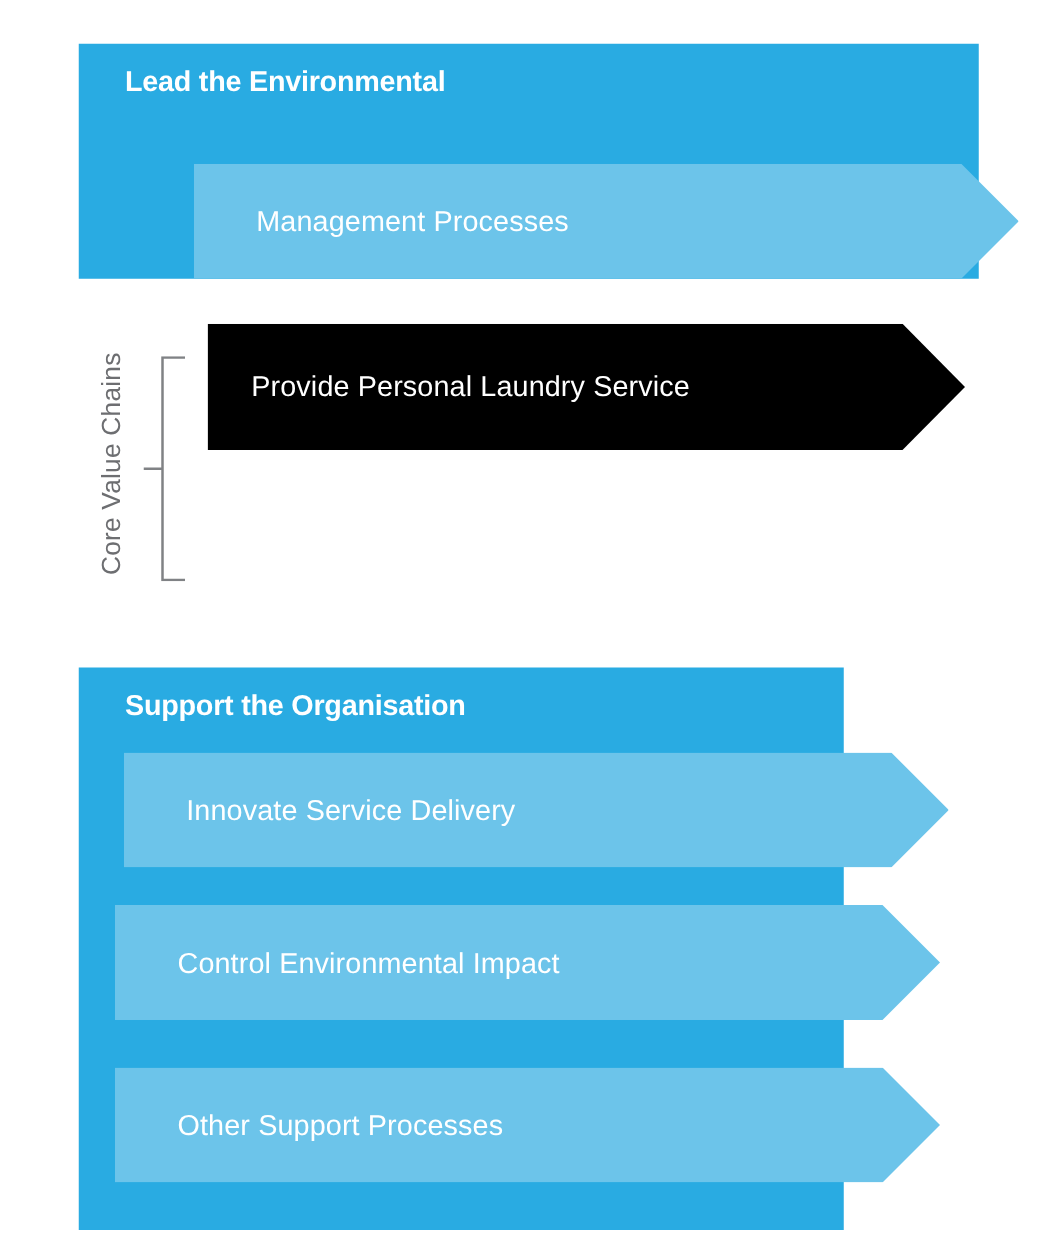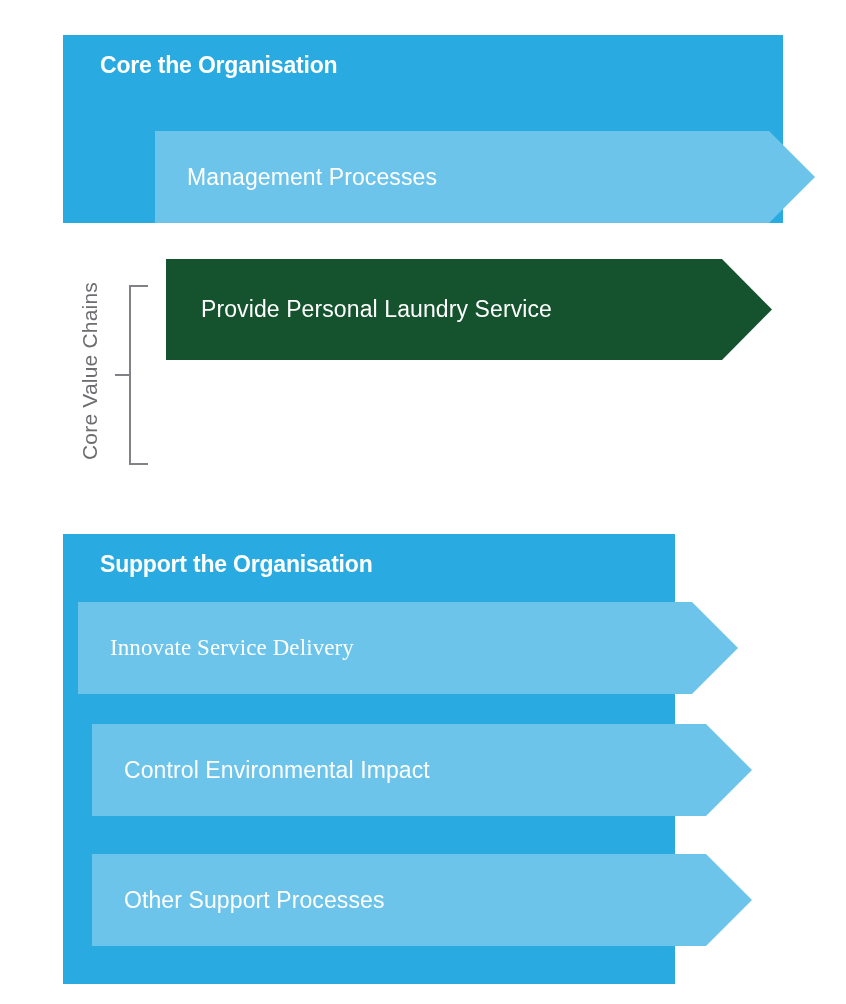--- a/index.html
+++ b/index.html
@@ -68,25 +68,25 @@
     white-space: nowrap;
     letter-spacing: 0.1px;
   }
 
   
   .arrow-light {
     background: #6cc4ea;
     -webkit-clip-path: polygon(0 0, calc(100% - 46px) 0, 100% 50%, calc(100% - 46px) 100%, 0 100%);
     clip-path: polygon(0 0, calc(100% - 46px) 0, 100% 50%, calc(100% - 46px) 100%, 0 100%);
   }
-  .arrow-light .arrow-label { padding-left: 32px; }
+  .arrow-light .arrow-label { padding-left: 50px; }
 
   
   .arrow-orange {
-    background: #14532d;
+    background: #000000;
     -webkit-clip-path: polygon(0 0, calc(100% - 50px) 0, 100% 50%, calc(100% - 50px) 100%, 0 100%);
     clip-path: polygon(0 0, calc(100% - 50px) 0, 100% 50%, calc(100% - 50px) 100%, 0 100%);
   }
   .arrow-orange .arrow-label { padding-left: 35px; }
 
   
   #arrow-management   { left: 92px;  top: 96px;  width: 660px; height: 92px; }
   #arrow-personal     { left: 166px; top: 259px; width: 606px; height: 101px; }
   #arrow-commercial   { left: 166px; top: 382px; width: 606px; height: 101px; }
   #arrow-innovate     { left: 92px;  top: 602px; width: 660px; height: 92px; }
@@ -122,21 +122,21 @@
     height: 180px;
   }
   #bracket svg { display: block; }
 </style>
 </head>
 <body>
 
 <div id="diagram">
 
   <div class="section-box" id="lead-section">
-    <div class="section-title">Core the Organisation</div>
+    <div class="section-title">Lead the Environmental</div>
 
     <div class="arrow arrow-light" id="arrow-management">
       <span class="arrow-label">Management Processes</span>
     </div>
   </div>
 
   <div id="core-value-label">
     <span class="vtext">Core Value Chains</span>
   </div>
 
@@ -148,21 +148,21 @@
   </div>
 
   <div class="arrow arrow-orange" id="arrow-personal">
     <span class="arrow-label">Provide Personal Laundry Service</span>
   </div>
 
 
   <div class="section-box" id="support-section">
     <div class="section-title">Support the Organisation</div>
 
-    <div class="arrow arrow-light" id="arrow-innovate" style="left:15px; top:68px;font-family:Liberation Serif, serif;">
+    <div class="arrow arrow-light" id="arrow-innovate" style="left:36px; top:68px;">
       <span class="arrow-label">Innovate Service Delivery</span>
     </div>
 
     <div class="arrow arrow-light" id="arrow-other" style="left:29px; top:320px;">
       <span class="arrow-label">Other Support Processes</span>
     </div>
 
     <div class="arrow arrow-light" id="arrow-environment" style="left:29px; top:190px;">
       <span class="arrow-label">Control Environmental Impact</span>
     </div>

